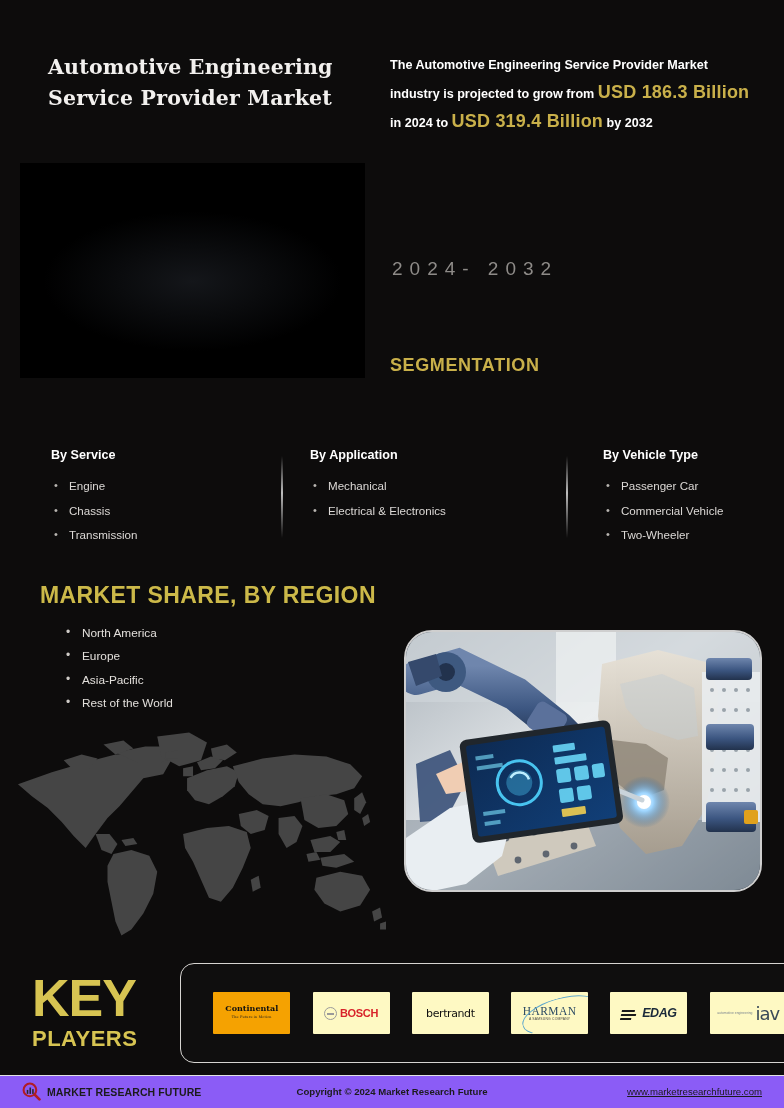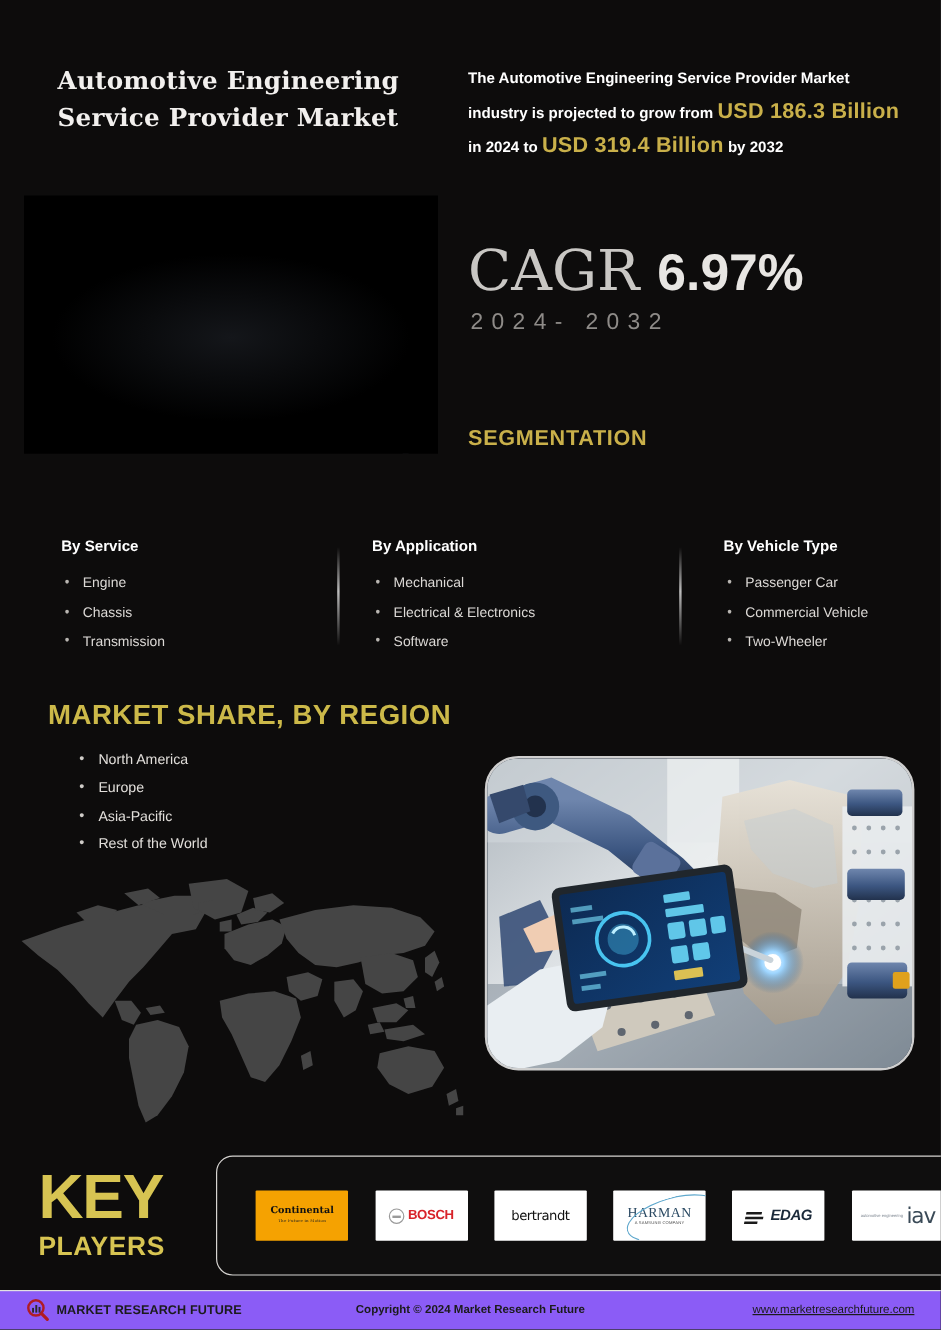--- a/index.html
+++ b/index.html
@@ -121,21 +121,21 @@
   .logobox {
     position:absolute; left:180px; top:963px; width:640px; height:100px;
     border:1.6px solid #d6d4d1; border-radius:14px;
     background:#0f0e0e;
   }
   .logorow {
     position:absolute; left:0; top:0; width:100%; height:100%;
     display:flex; align-items:center; justify-content:space-evenly; padding:0 10px;
   }
   .logo {
-    width:77px; height:42px; background:#ffffff; border-radius:1px;
+    width:77px; height:42px; background:#fef9c3; border-radius:1px;
     display:flex; align-items:center; justify-content:center;
     overflow:hidden; position:relative; flex:0 0 auto;
   }
   .logo.continental { background:#f5a201; }
 
   .lg-continental { font-family:"DejaVu Serif", serif; font-size:8px; font-weight:700; color:#111; line-height:9px; text-align:center; }
   .lg-continental .sub { font-size:3.3px; font-weight:400; letter-spacing:.2px; color:#222; display:block; }
   .lg-bosch { display:flex; align-items:center; gap:3px; }
   .lg-bosch .ring { width:13px; height:13px; border:1.6px solid #9a9a9a; border-radius:50%; position:relative; }
   .lg-bosch .ring:after { content:""; position:absolute; left:2px; top:5px; width:7px; height:2px; background:#9a9a9a; }
@@ -240,24 +240,20 @@
       <circle cx="250" cy="136" r="12" fill="#98a3ae"></circle>
       <circle cx="250" cy="136" r="5" fill="#26303f"></circle>
       <rect x="272" y="146" width="44" height="22" rx="4" fill="#aeb7c0" transform="rotate(36 294 157)"></rect>
       <rect x="296" y="186" width="22" height="18" rx="3" fill="#2f58a8" opacity=".9"></rect>
 
       <circle cx="205" cy="100" r="2" fill="#eef3f7" opacity=".7"></circle>
       <circle cx="118" cy="104" r="1.6" fill="#eef3f7" opacity=".6"></circle>
     </svg>
   </div>
 
-  <div class="cagr">
-    <span>CAGR</span>
-    <b>6.97%</b>
-  </div>
   <div class="cagr-years">2024- 2032</div>
 
   <div class="seg-head">SEGMENTATION</div>
 
   <div class="segcols">
     <div class="divider d1"></div>
     <div class="divider d2"></div>
 
     <div class="segcol c1">
       <h4>By Service</h4>
@@ -266,21 +262,20 @@
         <li>Chassis</li>
         <li>Transmission</li>
       </ul>
     </div>
 
     <div class="segcol c2">
       <h4>By Application</h4>
       <ul>
         <li>Mechanical</li>
         <li>Electrical &amp; Electronics</li>
-        <li>Software</li>
       </ul>
     </div>
 
     <div class="segcol c3">
       <h4>By Vehicle Type</h4>
       <ul>
         <li>Passenger Car</li>
         <li>Commercial Vehicle</li>
         <li>Two-Wheeler</li>
       </ul>

